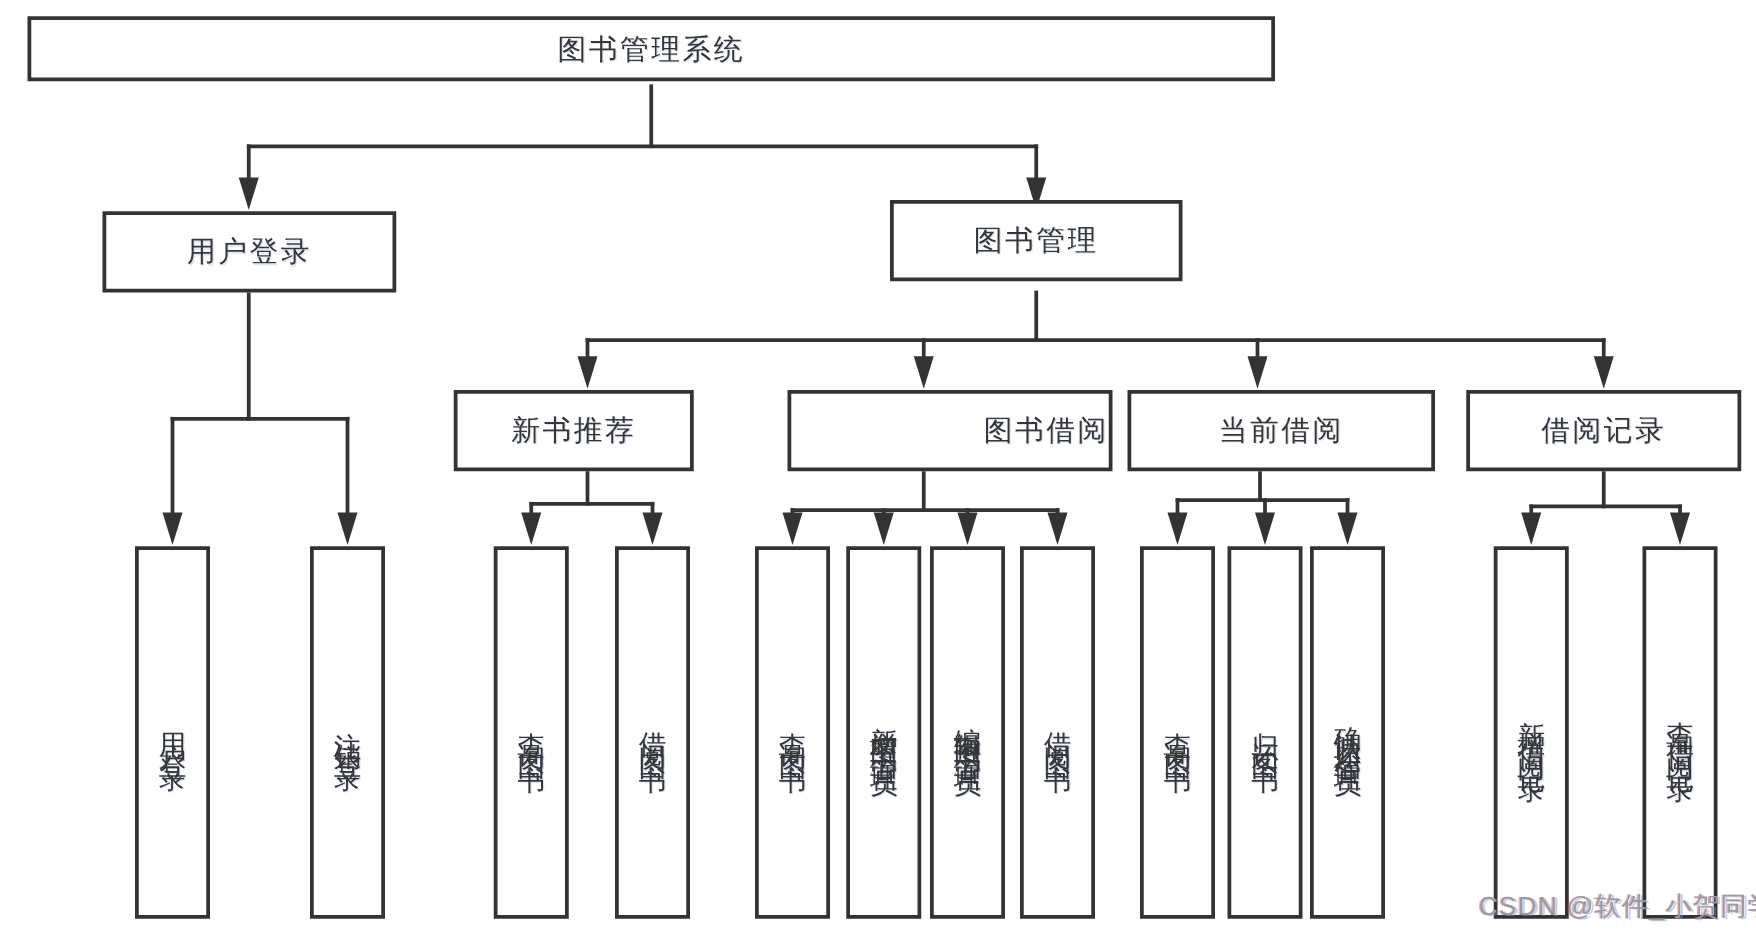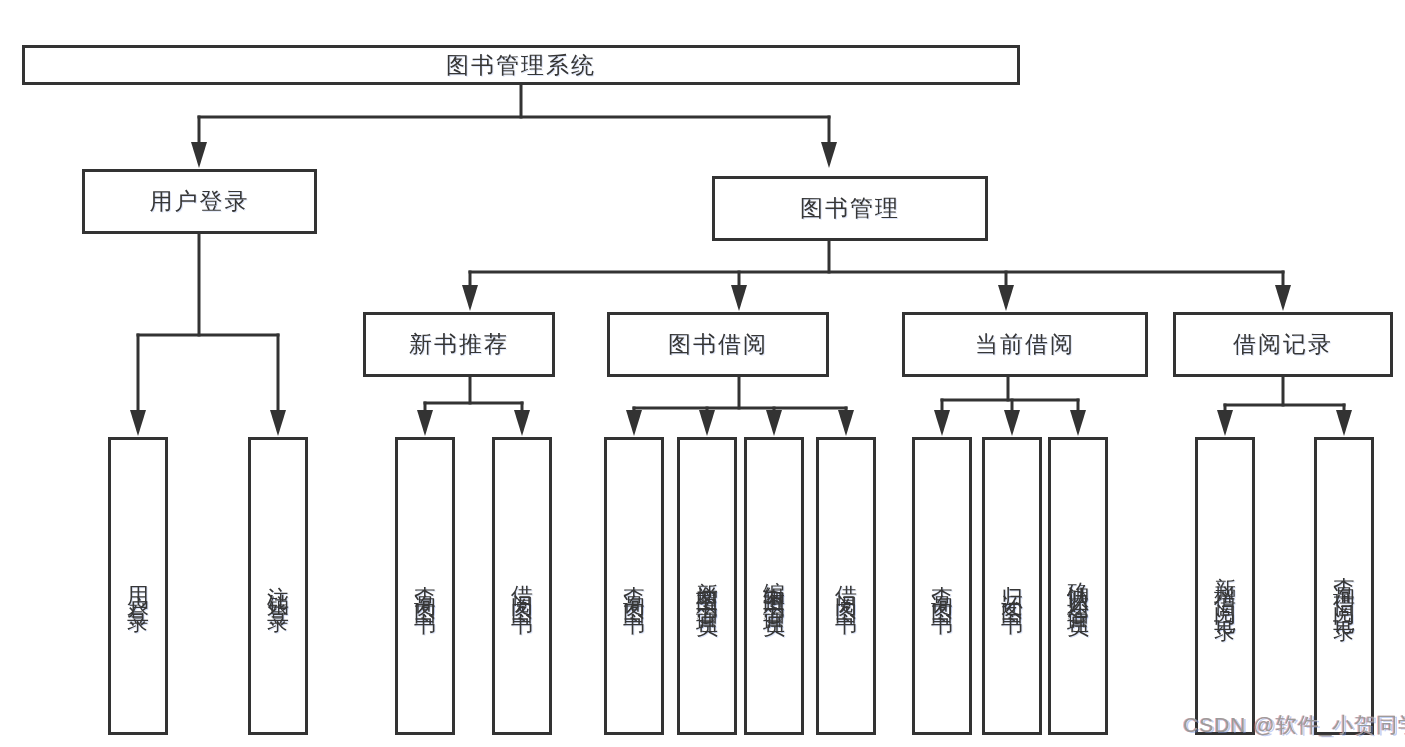--- a/index.html
+++ b/index.html
@@ -9,21 +9,21 @@
   }
   svg.connectors{position:absolute;left:0;top:0;width:1405px;height:747px;}
   .node{
     position:absolute;background:#ffffff;border:3px solid #333333;
     box-sizing:border-box;display:flex;align-items:center;justify-content:center;
   }
   .hlbl{
     font-size:23px;letter-spacing:2px;white-space:nowrap;color:#363636;
     text-shadow:1px 1px 0 rgba(120,150,230,0.25);
   }
-  .root{left:22px;top:13px;width:998px;height:40px;margin-top:32px;}
+  .root{left:22px;top:13px;width:998px;height:52px;}
   .l2,.l3{height:65px;}
   .leaf{top:437px;width:60px;height:298px;}
   .vtext{
     writing-mode:vertical-rl;text-orientation:mixed;
     font-size:22px;letter-spacing:9px;line-height:1;color:#363636;
     text-shadow:1px 1px 0 rgba(120,150,230,0.25);
   }
   .vtext.long{letter-spacing:5px;}
   .watermark{
     position:absolute;left:1183px;top:711px;font-size:21px;letter-spacing:1px;
@@ -112,28 +112,28 @@
     <polygon stroke="none" points="1336,410 1352,410 1344,436"></polygon>
   </svg>
 
   <div class="node root">
     <span class="hlbl">图书管理系统</span>
   </div>
 
   <div class="node l2" style="left:82px;top:169px;width:235px;">
     <span class="hlbl">用户登录</span>
   </div>
-  <div class="node l2" style="left:712px;top:176px;width:276px;">
+  <div class="node l2" style="left:712px;top:160px;width:234px;">
     <span class="hlbl">图书管理</span>
   </div>
 
   <div class="node l3" style="left:363px;top:312px;width:192px;">
     <span class="hlbl">新书推荐</span>
   </div>
-  <div class="node l3" style="left:607px;top:312px;width:222px;">
+  <div class="node l3" style="left:630px;top:312px;width:260px;justify-content:flex-end;">
     <span class="hlbl">图书借阅</span>
   </div>
   <div class="node l3" style="left:902px;top:312px;width:246px;">
     <span class="hlbl">当前借阅</span>
   </div>
   <div class="node l3" style="left:1173px;top:312px;width:220px;">
     <span class="hlbl">借阅记录</span>
   </div>
 
   <div class="node leaf" style="left:108px;">

